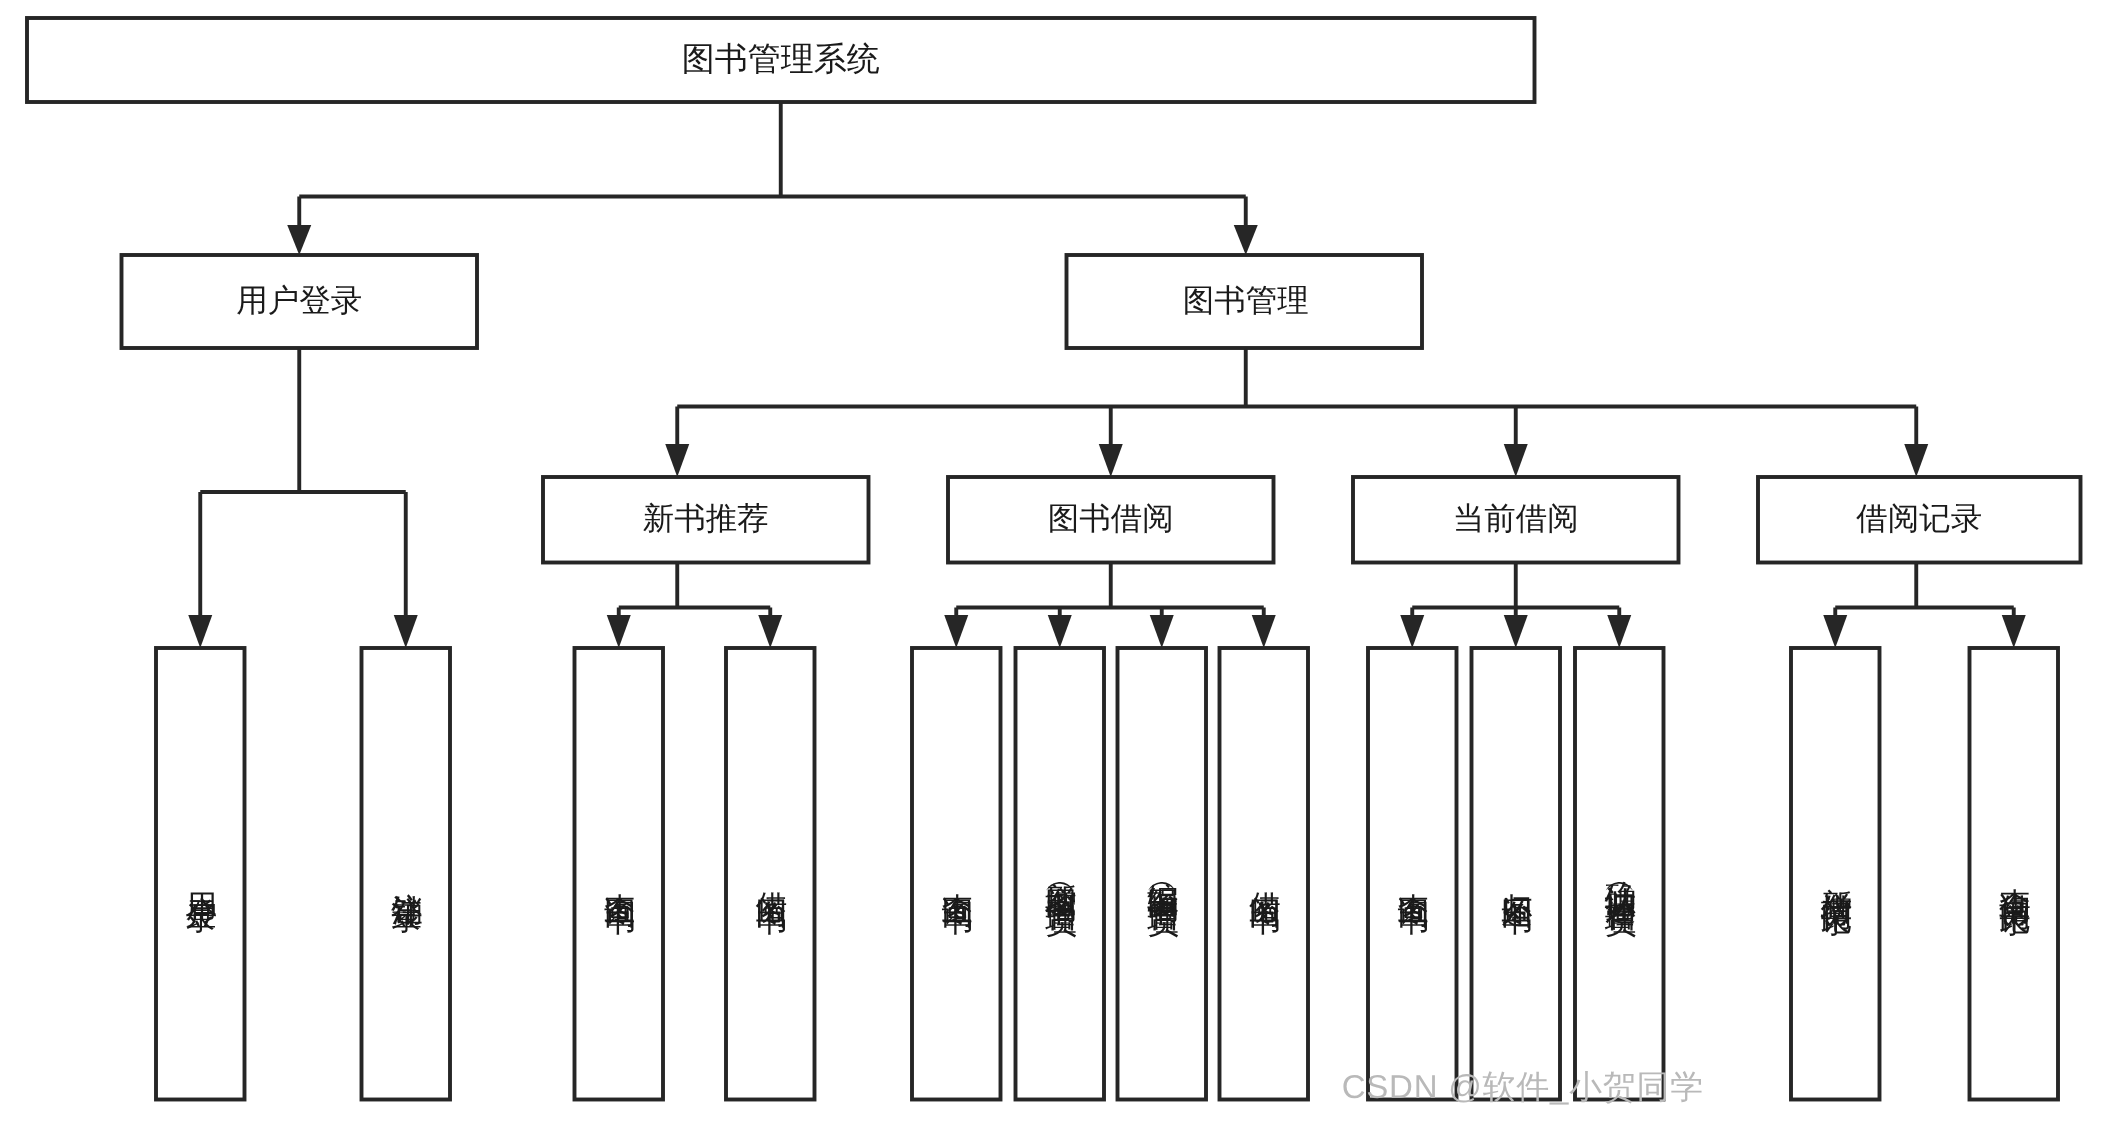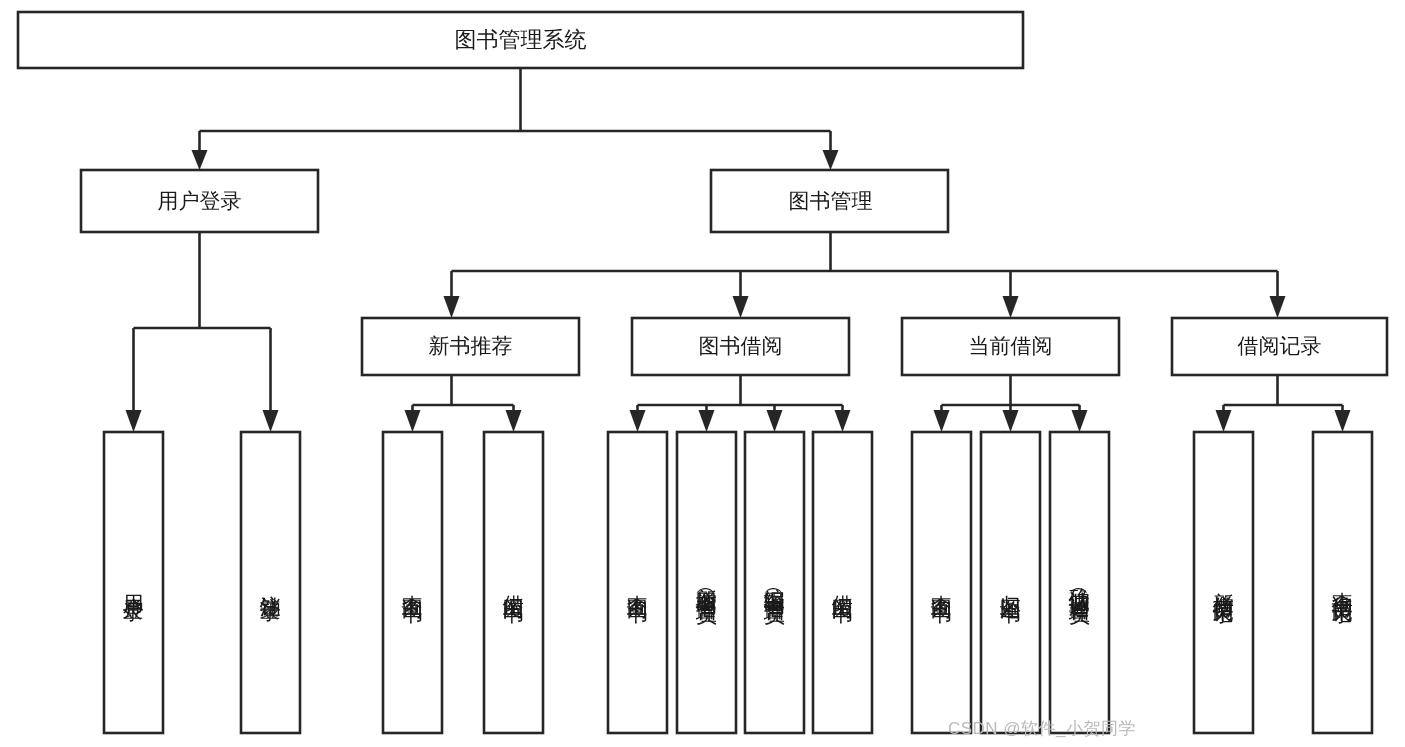--- a/index.html
+++ b/index.html
@@ -72,21 +72,21 @@
     line-height: 1.12;
     letter-spacing: 2.5px;
     color: #1a1a1a;
     white-space: nowrap;
   }
   .watermark {
     position: absolute;
     right: 10px;
     bottom: 7px;
     font-family: "Liberation Sans", "DejaVu Sans", sans-serif;
-    font-size: 17px;
+    font-size: 22px;
     color: #b9b9b9;
     letter-spacing: 0.5px;
     white-space: nowrap;
   }
 </style>
 </head>
 <body>
 
 <div id="diagram-root">
 

